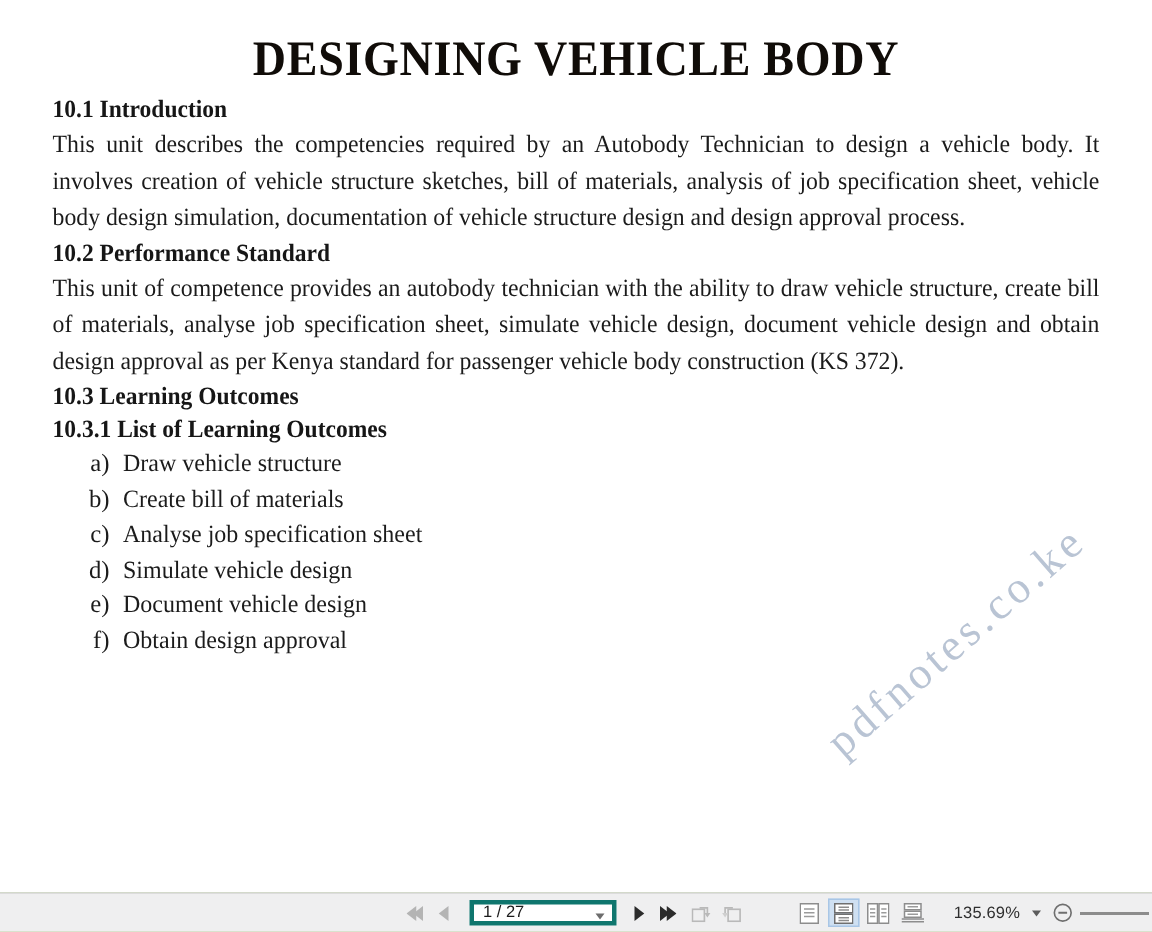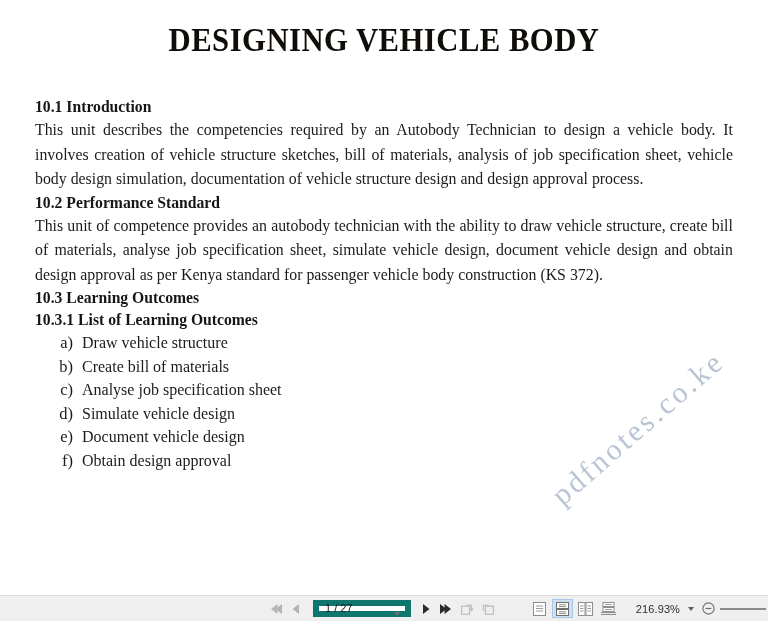--- a/index.html
+++ b/index.html
@@ -44,21 +44,21 @@
     letter-spacing: 0.5px;
     color: #100c08;
     margin: 8px 0 0 0;
     transform: scaleX(0.93);
     transform-origin: center center;
     white-space: nowrap;
   }
 
   .section {
   }
-  .section.first { margin-top: 34px; }
+  .section.first { }
 
   .heading {
     font-family: "Liberation Serif", "DejaVu Serif", serif;
     font-weight: bold;
     font-size: 16.5px;
     line-height: 22px;
     color: #161616;
     transform: scaleX(0.95);
     transform-origin: left center;
     white-space: nowrap;
@@ -158,21 +158,21 @@
 
   .glyph-dark { fill: #2b2b2b; }
   .glyph-dim  { fill: #b4b4b4; }
   .stroke-dim { stroke: #b9b9b9; fill: none; stroke-width: 1.1; }
 
   #page-field {
     width: 98px;
     height: 17px;
     margin: 0 5px 0 7px;
     background: #ffffff;
-    border: 6px solid #0f766e;
+    border: 3px solid #0f766e;
     display: flex;
     align-items: center;
     position: relative;
   }
   #page-field-value {
     font-family: "Liberation Sans", "DejaVu Sans", sans-serif;
     font-size: 11px;
     color: #1a1a1a;
     padding-left: 6px;
     line-height: 15px;
@@ -379,21 +379,21 @@
         <svg width="15" height="14" viewBox="0 0 15 14">
           <rect x="2" y="0.5" width="11" height="4" fill="#ffffff" stroke="#8d8d8d" stroke-width="1"></rect>
           <rect x="2" y="5.5" width="11" height="4" fill="#ffffff" stroke="#8d8d8d" stroke-width="1"></rect>
           <path stroke="#8d8d8d" stroke-width="1" d="M0,12.5 h15 M0,10.6 h15"></path>
           <path stroke="#9b9b9b" stroke-width="1" d="M4,2.5 h7 M4,7.5 h7"></path>
         </svg>
       </button>
 
     </div>
 
-    <span id="zoom-value">216.93%</span>
+    <span id="zoom-value">135.69%</span>
     <span id="zoom-caret"></span>
 
     <button id="zoom-out">
       <svg width="13" height="13" viewBox="0 0 13 13">
         <circle cx="6.5" cy="6.5" r="5.6" fill="none" stroke="#6f6f6f" stroke-width="1.1"></circle>
         <path stroke="#6f6f6f" stroke-width="1.2" d="M3.6,6.5 h5.8"></path>
       </svg>
     </button>
 
     <div id="zoom-slider"></div>

